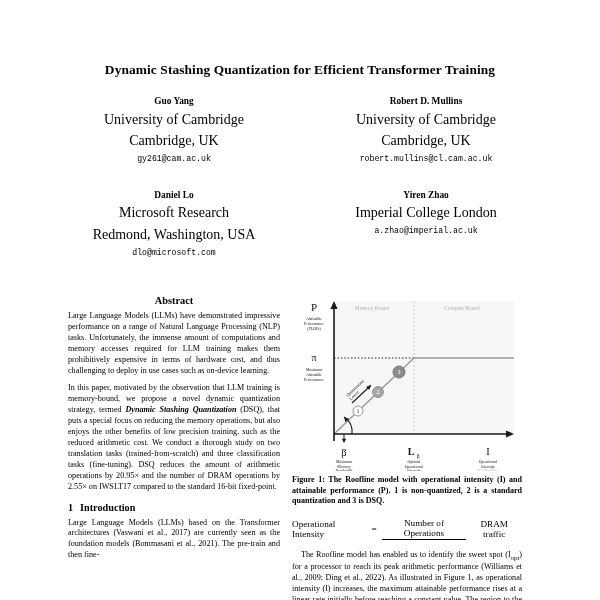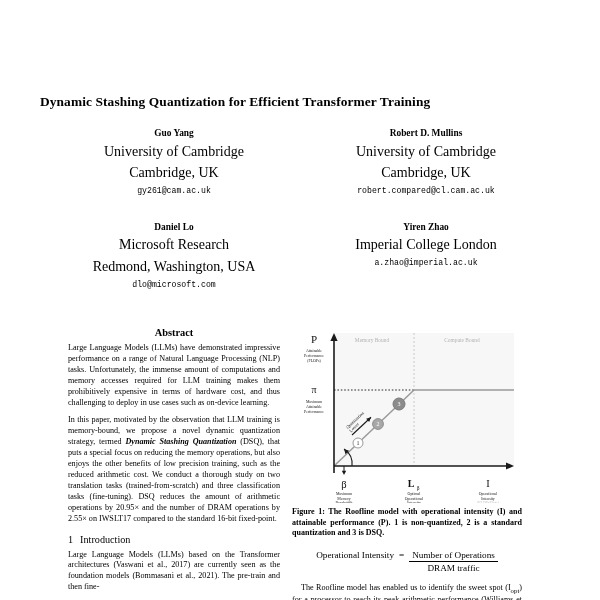--- a/index.html
+++ b/index.html
@@ -17,25 +17,25 @@
   .page {
     position: relative;
     width: 600px;
     height: 600px;
     padding: 0;
     box-sizing: border-box;
   }
 
   
   .title {
-    text-align: left;
+    text-align: center;
     font-size: 13.4px;
     font-weight: bold;
     letter-spacing: 0.1px;
-    margin: 94px 40px 0 40px;
+    margin: 62px 40px 0 40px;
     line-height: 1.2;
   }
 
   
   .authors {
     display: flex;
     margin: 16px 48px 0 48px;
   }
   .author-col {
     flex: 1 1 50%;
@@ -87,21 +87,21 @@
     line-height: 1.345;
     text-align: justify;
     margin: 0 0 6px 0;
     text-indent: 0;
     -webkit-hyphens: auto;
     hyphens: auto;
   }
   p.body.indent { text-indent: 9px; }
   .section-head {
     font-size: 10.2px;
-    font-weight: normal;
+    font-weight: bold;
     margin: 9px 0 5px 0;
   }
   .section-head .num { margin-right: 7px; }
   i.it { font-style: italic; font-weight: bold; }
 
   
   .figure {
     width: 230px;
     margin: 0 0 5px 0;
   }
@@ -114,29 +114,29 @@
     font-size: 8.05px;
     line-height: 1.33;
     text-align: justify;
     margin-top: 4px;
     font-weight: bold;
   }
 
   
   .equation {
     display: flex;
+    align-items: center;
     justify-content: center;
     margin: 11px 0 10px 0;
     font-size: 9.2px;
   }
   .eq-lhs { margin-right: 5px; }
   .eq-eq { margin-right: 5px; }
   .frac {
     display: inline-flex;
-    flex-direction: column;
     text-align: center;
     vertical-align: middle;
   }
   .frac .num-part {
     padding: 0 3px 1px 3px;
     border-bottom: 0.8px solid #000;
     font-size: 9.2px;
   }
   .frac .den-part {
     padding: 1px 3px 0 3px;
@@ -154,21 +154,21 @@
     <div class="author-col">
       <div class="author-name">Guo Yang</div>
       <div class="author-aff">University of Cambridge</div>
       <div class="author-aff">Cambridge, UK</div>
       <div class="author-mail">gy261@cam.ac.uk</div>
     </div>
     <div class="author-col">
       <div class="author-name">Robert D. Mullins</div>
       <div class="author-aff">University of Cambridge</div>
       <div class="author-aff">Cambridge, UK</div>
-      <div class="author-mail">robert.compared@cl.cam.ac.uk</div>
+      <div class="author-mail">robert.mullins@cl.cam.ac.uk</div>
     </div>
   </div>
 
   <div class="authors second">
     <div class="author-col">
       <div class="author-name">Daniel Lo</div>
       <div class="author-aff">Microsoft Research</div>
       <div class="author-aff">Redmond, Washington, USA</div>
       <div class="author-mail">dlo@microsoft.com</div>
     </div>

